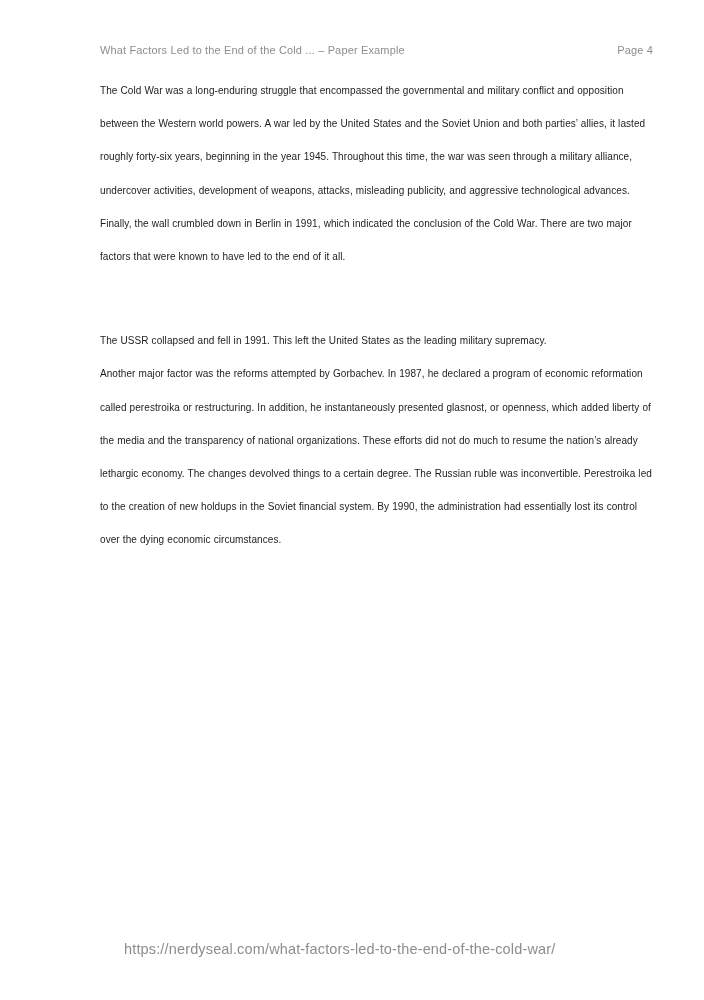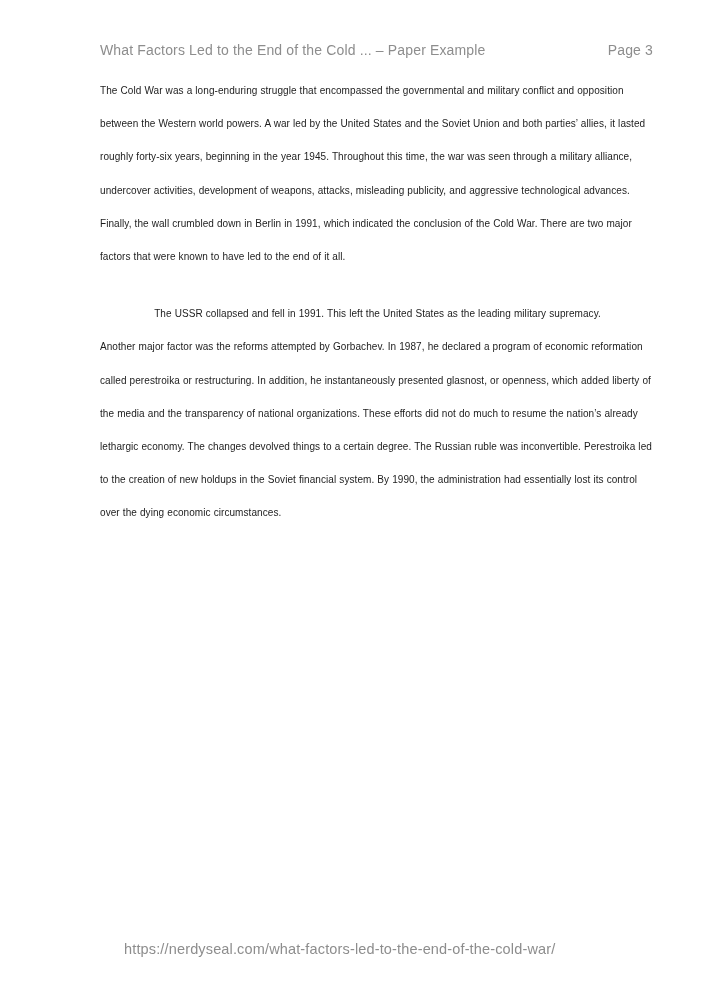--- a/index.html
+++ b/index.html
@@ -28,21 +28,21 @@
 
   
   .doc-header {
     position: absolute;
     top: 41px;
     left: 100px;
     width: 553px;
     display: flex;
     align-items: baseline;
     justify-content: space-between;
-    font-size: 14px;
+    font-size: 11px;
     line-height: 18px;
     color: #8d8d8d;
     letter-spacing: 0.15px;
     white-space: nowrap;
   }
   .doc-header .header-title {
     overflow: hidden;
     text-overflow: ellipsis;
   }
   .doc-header .header-page {
@@ -63,22 +63,21 @@
     font-size: 10px;
     line-height: 33.2px;
     color: #1c1c1c;
     text-align: left;
     letter-spacing: 0.07px;
     word-spacing: 0.2px;
   }
 
   
   .para.gap-before {
-    margin-top: 24px;
-    text-align: center;
+    margin-top: 51px;
   }
 
   
   .doc-footer {
     position: absolute;
     top: 940px;
     left: 100px;
     width: 553px;
     font-size: 14.5px;
     line-height: 18px;
@@ -88,21 +87,21 @@
     margin-left: 24px;
   }
 </style>
 </head>
 <body>
 
 <div class="page">
 
   <div class="doc-header">
     <span class="header-title">What Factors Led to the End of the Cold ... – Paper Example</span>
-    <span class="header-page">Page 3</span>
+    <span class="header-page">Page 4</span>
   </div>
 
   <div class="doc-body">
     <p class="para">The Cold War was a long-enduring struggle that encompassed the governmental and military conflict and opposition between the Western world powers. A war led by the United States and the Soviet Union and both parties’ allies, it lasted roughly forty-six years, beginning in the year 1945. Throughout this time, the war was seen through a military alliance, undercover activities, development of weapons, attacks, misleading publicity, and aggressive technological advances. Finally, the wall crumbled down in Berlin in 1991, which indicated the conclusion of the Cold War. There are two major factors that were known to have led to the end of it all.</p>
     <p class="para gap-before">The USSR collapsed and fell in 1991. This left the United States as the leading military supremacy.</p>
     <p class="para">Another major factor was the reforms attempted by Gorbachev. In 1987, he declared a program of economic reformation called perestroika or restructuring. In addition, he instantaneously presented glasnost, or openness, which added liberty of the media and the transparency of national organizations. These efforts did not do much to resume the nation’s already lethargic economy. The changes devolved things to a certain degree. The Russian ruble was inconvertible. Perestroika led to the creation of new holdups in the Soviet financial system. By 1990, the administration had essentially lost its control over the dying economic circumstances.</p>
   </div>
 
   <div class="doc-footer">
     <span>https://nerdyseal.com/what-factors-led-to-the-end-of-the-cold-war/</span>

